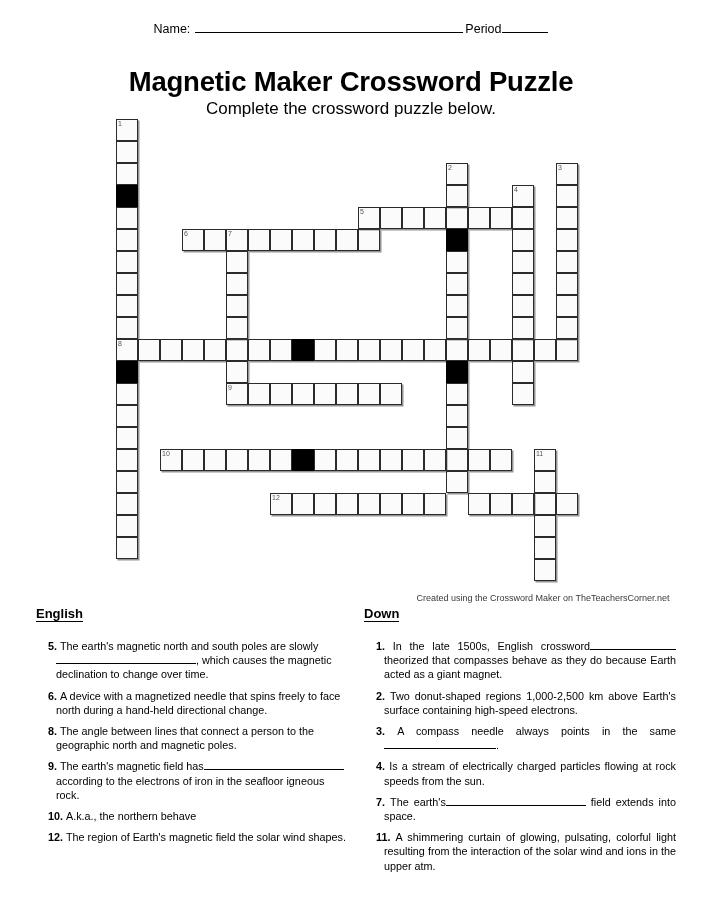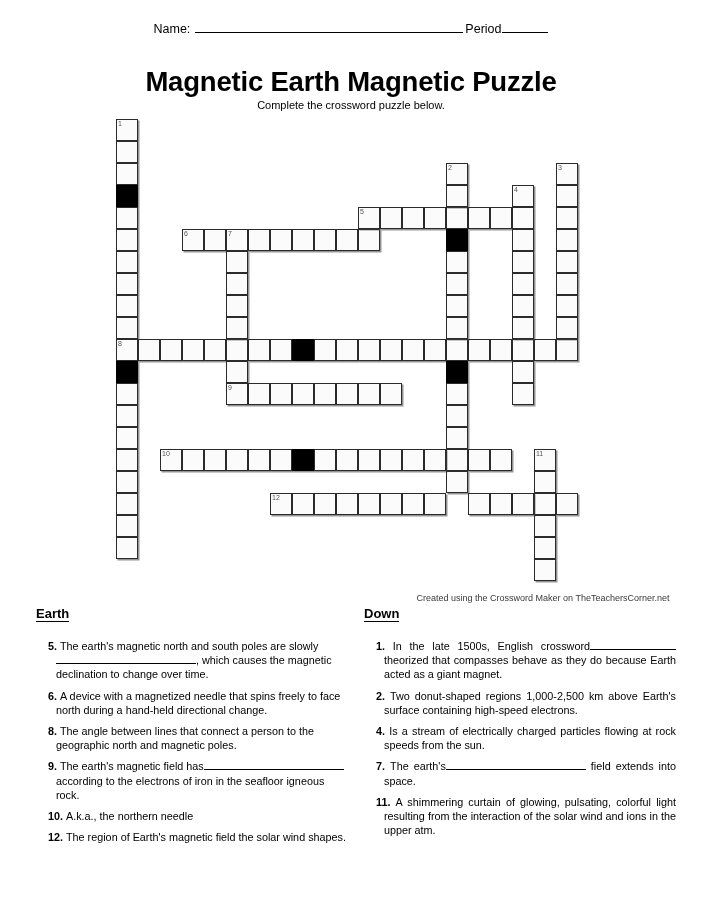--- a/index.html
+++ b/index.html
@@ -24,21 +24,21 @@
   .rule-period { width: 46px; margin-left: 1px; }
 
   
   .title {
     position: absolute; left: 0; top: 66px; width: 702px;
     text-align: center; font-size: 27.5px; font-weight: bold;
     letter-spacing: -0.2px;
   }
   .subtitle {
     position: absolute; left: 0; top: 99px; width: 702px;
-    text-align: center; font-size: 11px;
+    text-align: center; font-size: 17px;
   }
 
   
   .grid-wrap { position: absolute; left: 0; top: 0; width: 702px; height: 600px; }
   .cell {
     position: absolute;
     width: 22px; height: 22px;
     background: #fbfbfb;
     border: 1px solid #2b2b2b;
     box-shadow: 1.5px 1.5px 0 0 rgba(60,60,60,0.55);
@@ -83,21 +83,21 @@
 
 <div class="page">
 
   <div class="namebar">
     <span class="lbl">Name:</span>
     <span class="rule rule-name"></span>
     <span class="lbl">Period</span>
     <span class="rule rule-period"></span>
   </div>
 
-  <div class="title">Magnetic Earth Magnetic Puzzle</div>
+  <div class="title">Magnetic Maker Crossword Puzzle</div>
   <div class="subtitle">Complete the crossword puzzle below.</div>
 
   <div class="grid-wrap" id="grid">
       <div class="cell" style="left: 116px; top: 119px;">
         <span class="num">1</span>
       </div>
       <div class="cell" style="left: 116px; top: 141px;"></div>
       <div class="cell" style="left: 116px; top: 163px;"></div>
       <div class="cell black" style="left: 116px; top: 185px;"></div>
       <div class="cell" style="left: 116px; top: 207px;"></div>
@@ -249,35 +249,36 @@
       <div class="cell" style="left: 468px; top: 493px;"></div>
       <div class="cell" style="left: 490px; top: 493px;"></div>
       <div class="cell" style="left: 512px; top: 493px;"></div>
       <div class="cell" style="left: 556px; top: 493px;"></div>
     </div>
 
   <div class="credit">Created using the Crossword Maker on TheTeachersCorner.net</div>
 
   <div class="clues">
     <div class="col-across">
-      <div class="clue-head">Earth</div>
+      <div class="clue-head">English</div>
       <div class="clue-list" id="across-list">
           <div class="clue"><span class="n">5. </span><span>The earth's magnetic north and south poles are slowly</span><span class="blank b-xl"></span><span>, which causes the magnetic declination to change over time.</span></div>
           <div class="clue"><span class="n">6. </span><span>A device with a magnetized needle that spins freely to face north during a hand-held directional change.</span></div>
           <div class="clue"><span class="n">8. </span><span>The angle between lines that connect a person to the geographic north and magnetic poles.</span></div>
           <div class="clue"><span class="n">9. </span><span>The earth's magnetic field has</span><span class="blank b-xl"></span><span> according to the electrons of iron in the seafloor igneous rock.</span></div>
-          <div class="clue"><span class="n">10. </span><span>A.k.a., the northern needle</span></div>
+          <div class="clue"><span class="n">10. </span><span>A.k.a., the northern behave</span></div>
           <div class="clue hang2"><span class="n">12. </span><span>The region of Earth's magnetic field the solar wind shapes.</span></div>
         </div>
     </div>
     <div class="col-down">
       <div class="clue-head">Down</div>
       <div class="clue-list" id="down-list">
           <div class="clue"><span class="n">1. </span><span>In the late 1500s, English crossword</span><span class="blank b-md"></span><span> theorized that compasses behave as they do because Earth acted as a giant magnet.</span></div>
           <div class="clue"><span class="n">2. </span><span>Two donut-shaped regions 1,000-2,500 km above Earth's surface containing high-speed electrons.</span></div>
+          <div class="clue"><span class="n">3. </span><span>A compass needle always points in the same</span><span class="blank b-lg"></span><span>.</span></div>
           <div class="clue"><span class="n">4. </span><span>Is a stream of electrically charged particles flowing at rock speeds from the sun.</span></div>
           <div class="clue"><span class="n">7. </span><span>The earth's</span><span class="blank b-xl"></span><span> field extends into space.</span></div>
           <div class="clue"><span class="n">11. </span><span>A shimmering curtain of glowing, pulsating, colorful light resulting from the interaction of the solar wind and ions in the upper atm.</span></div>
         </div>
     </div>
   </div>
 
 </div>
 
 </body></html>

